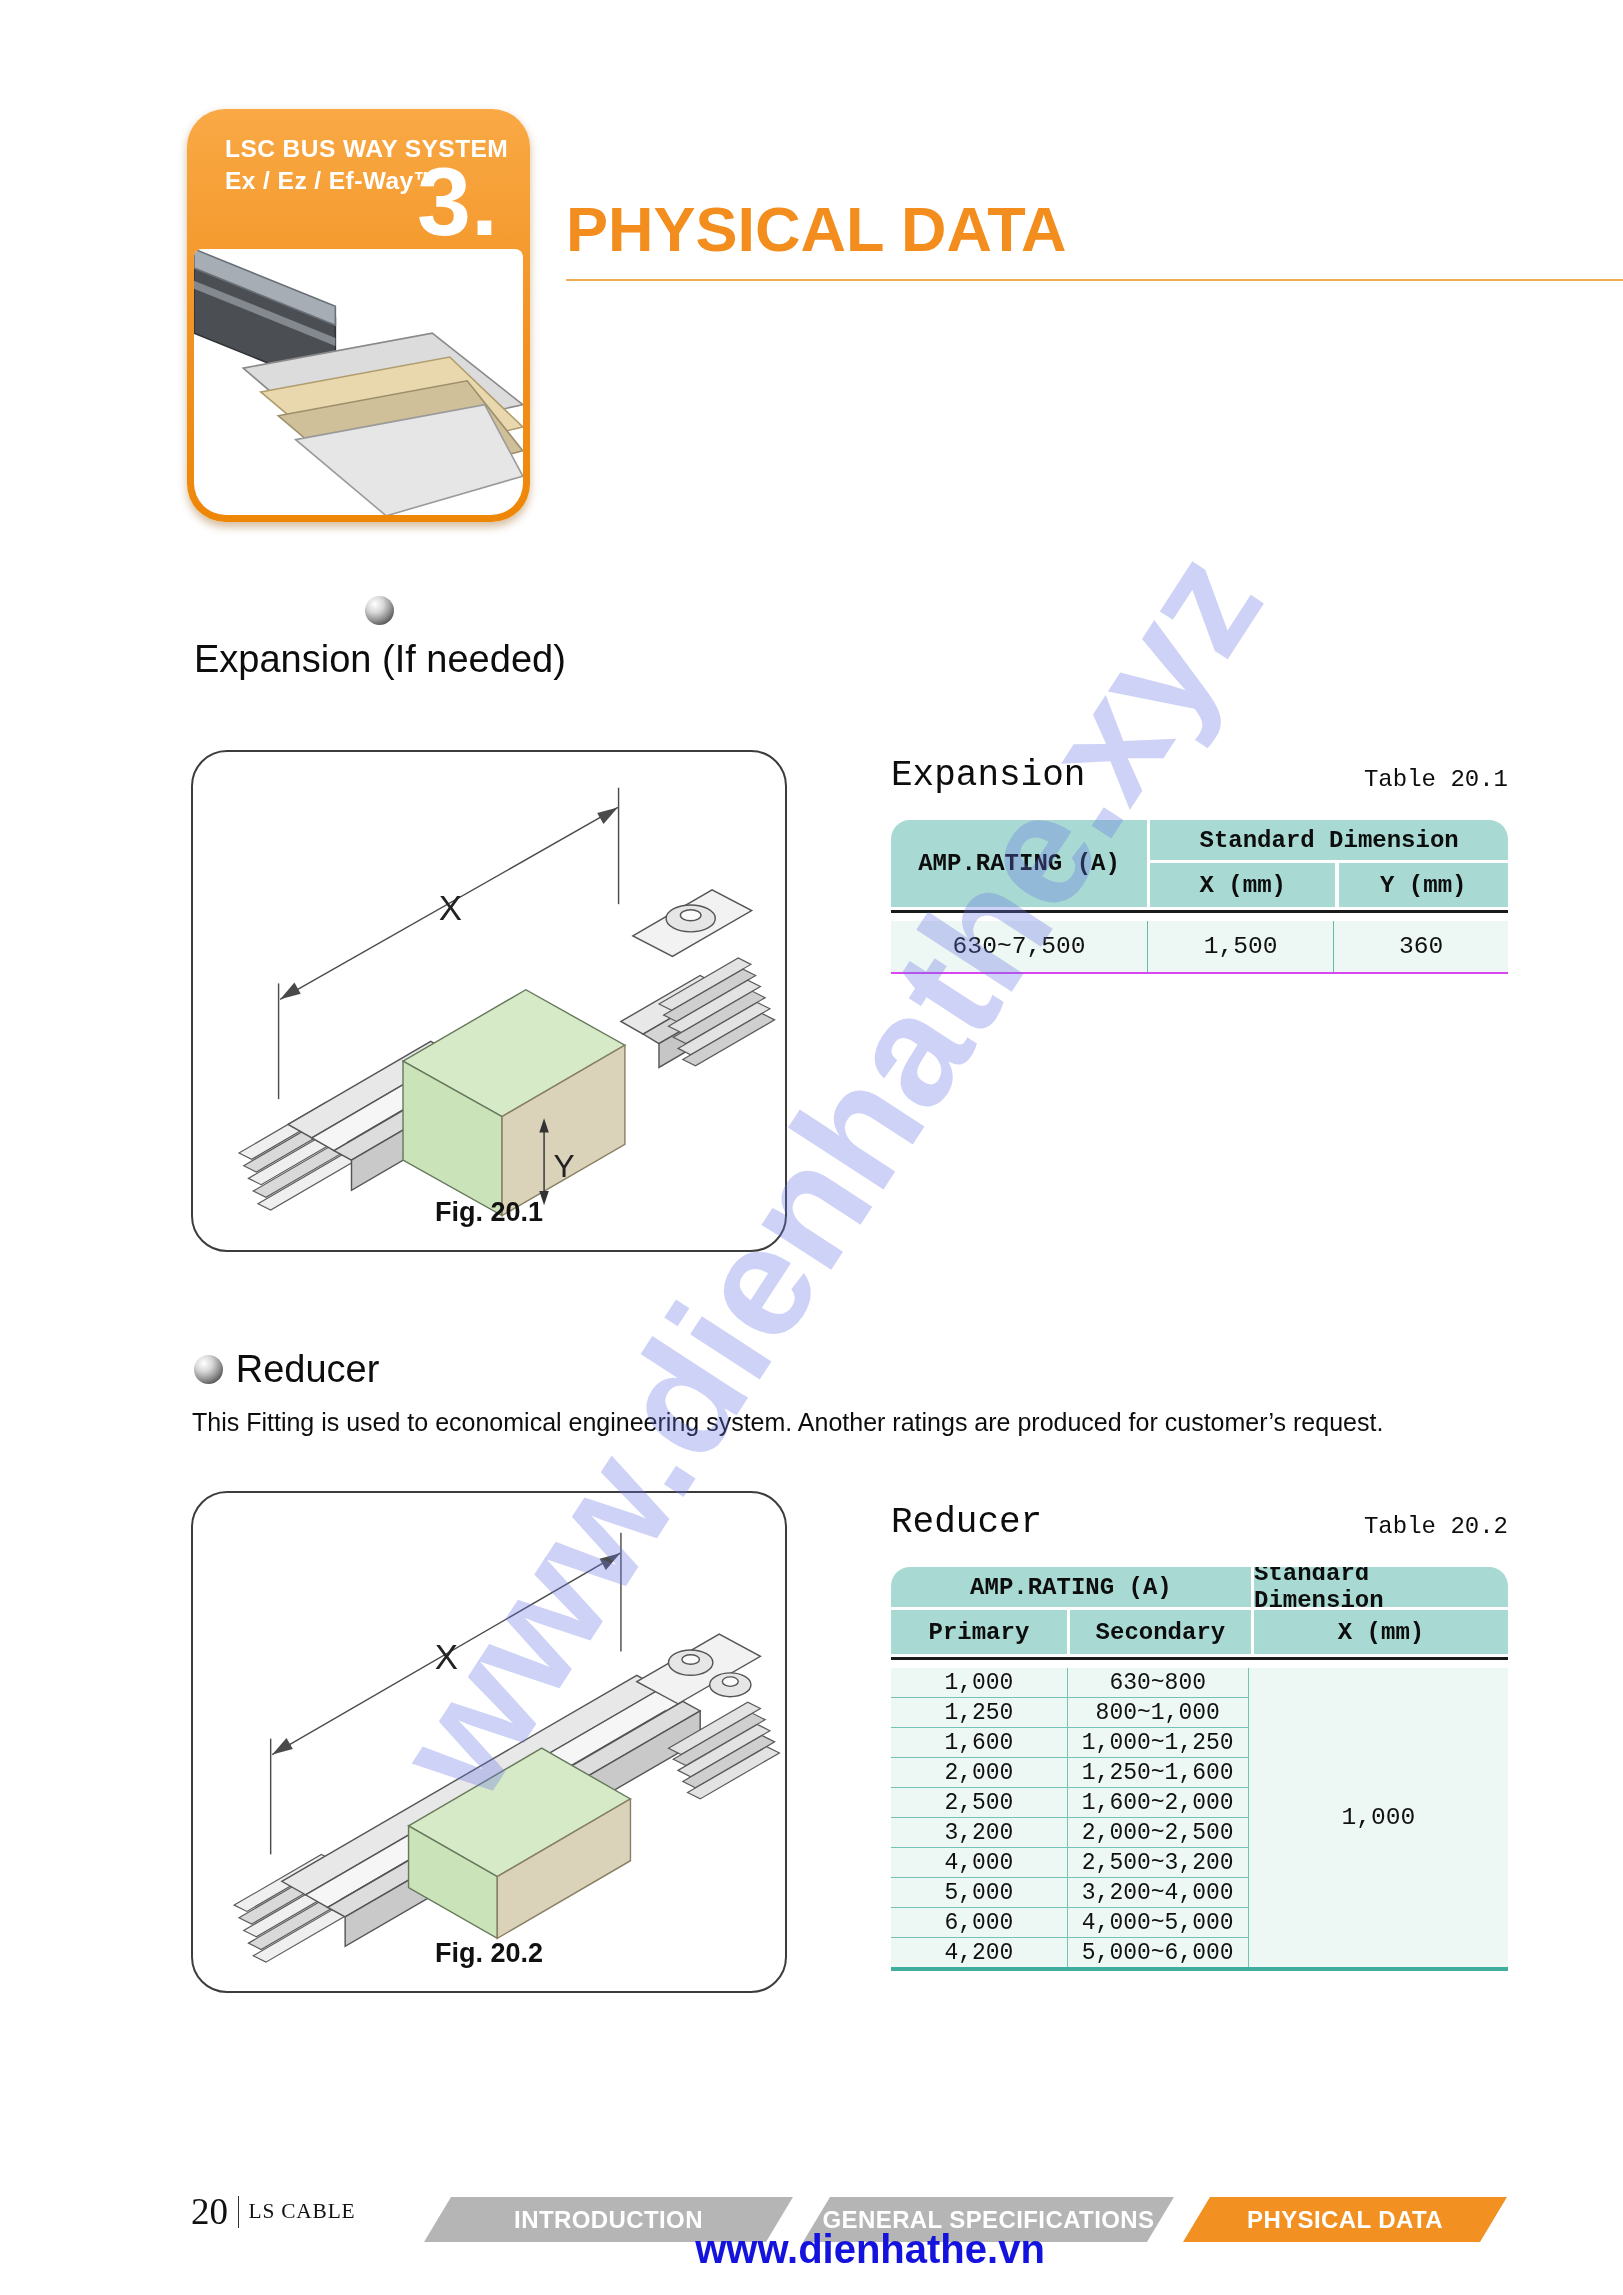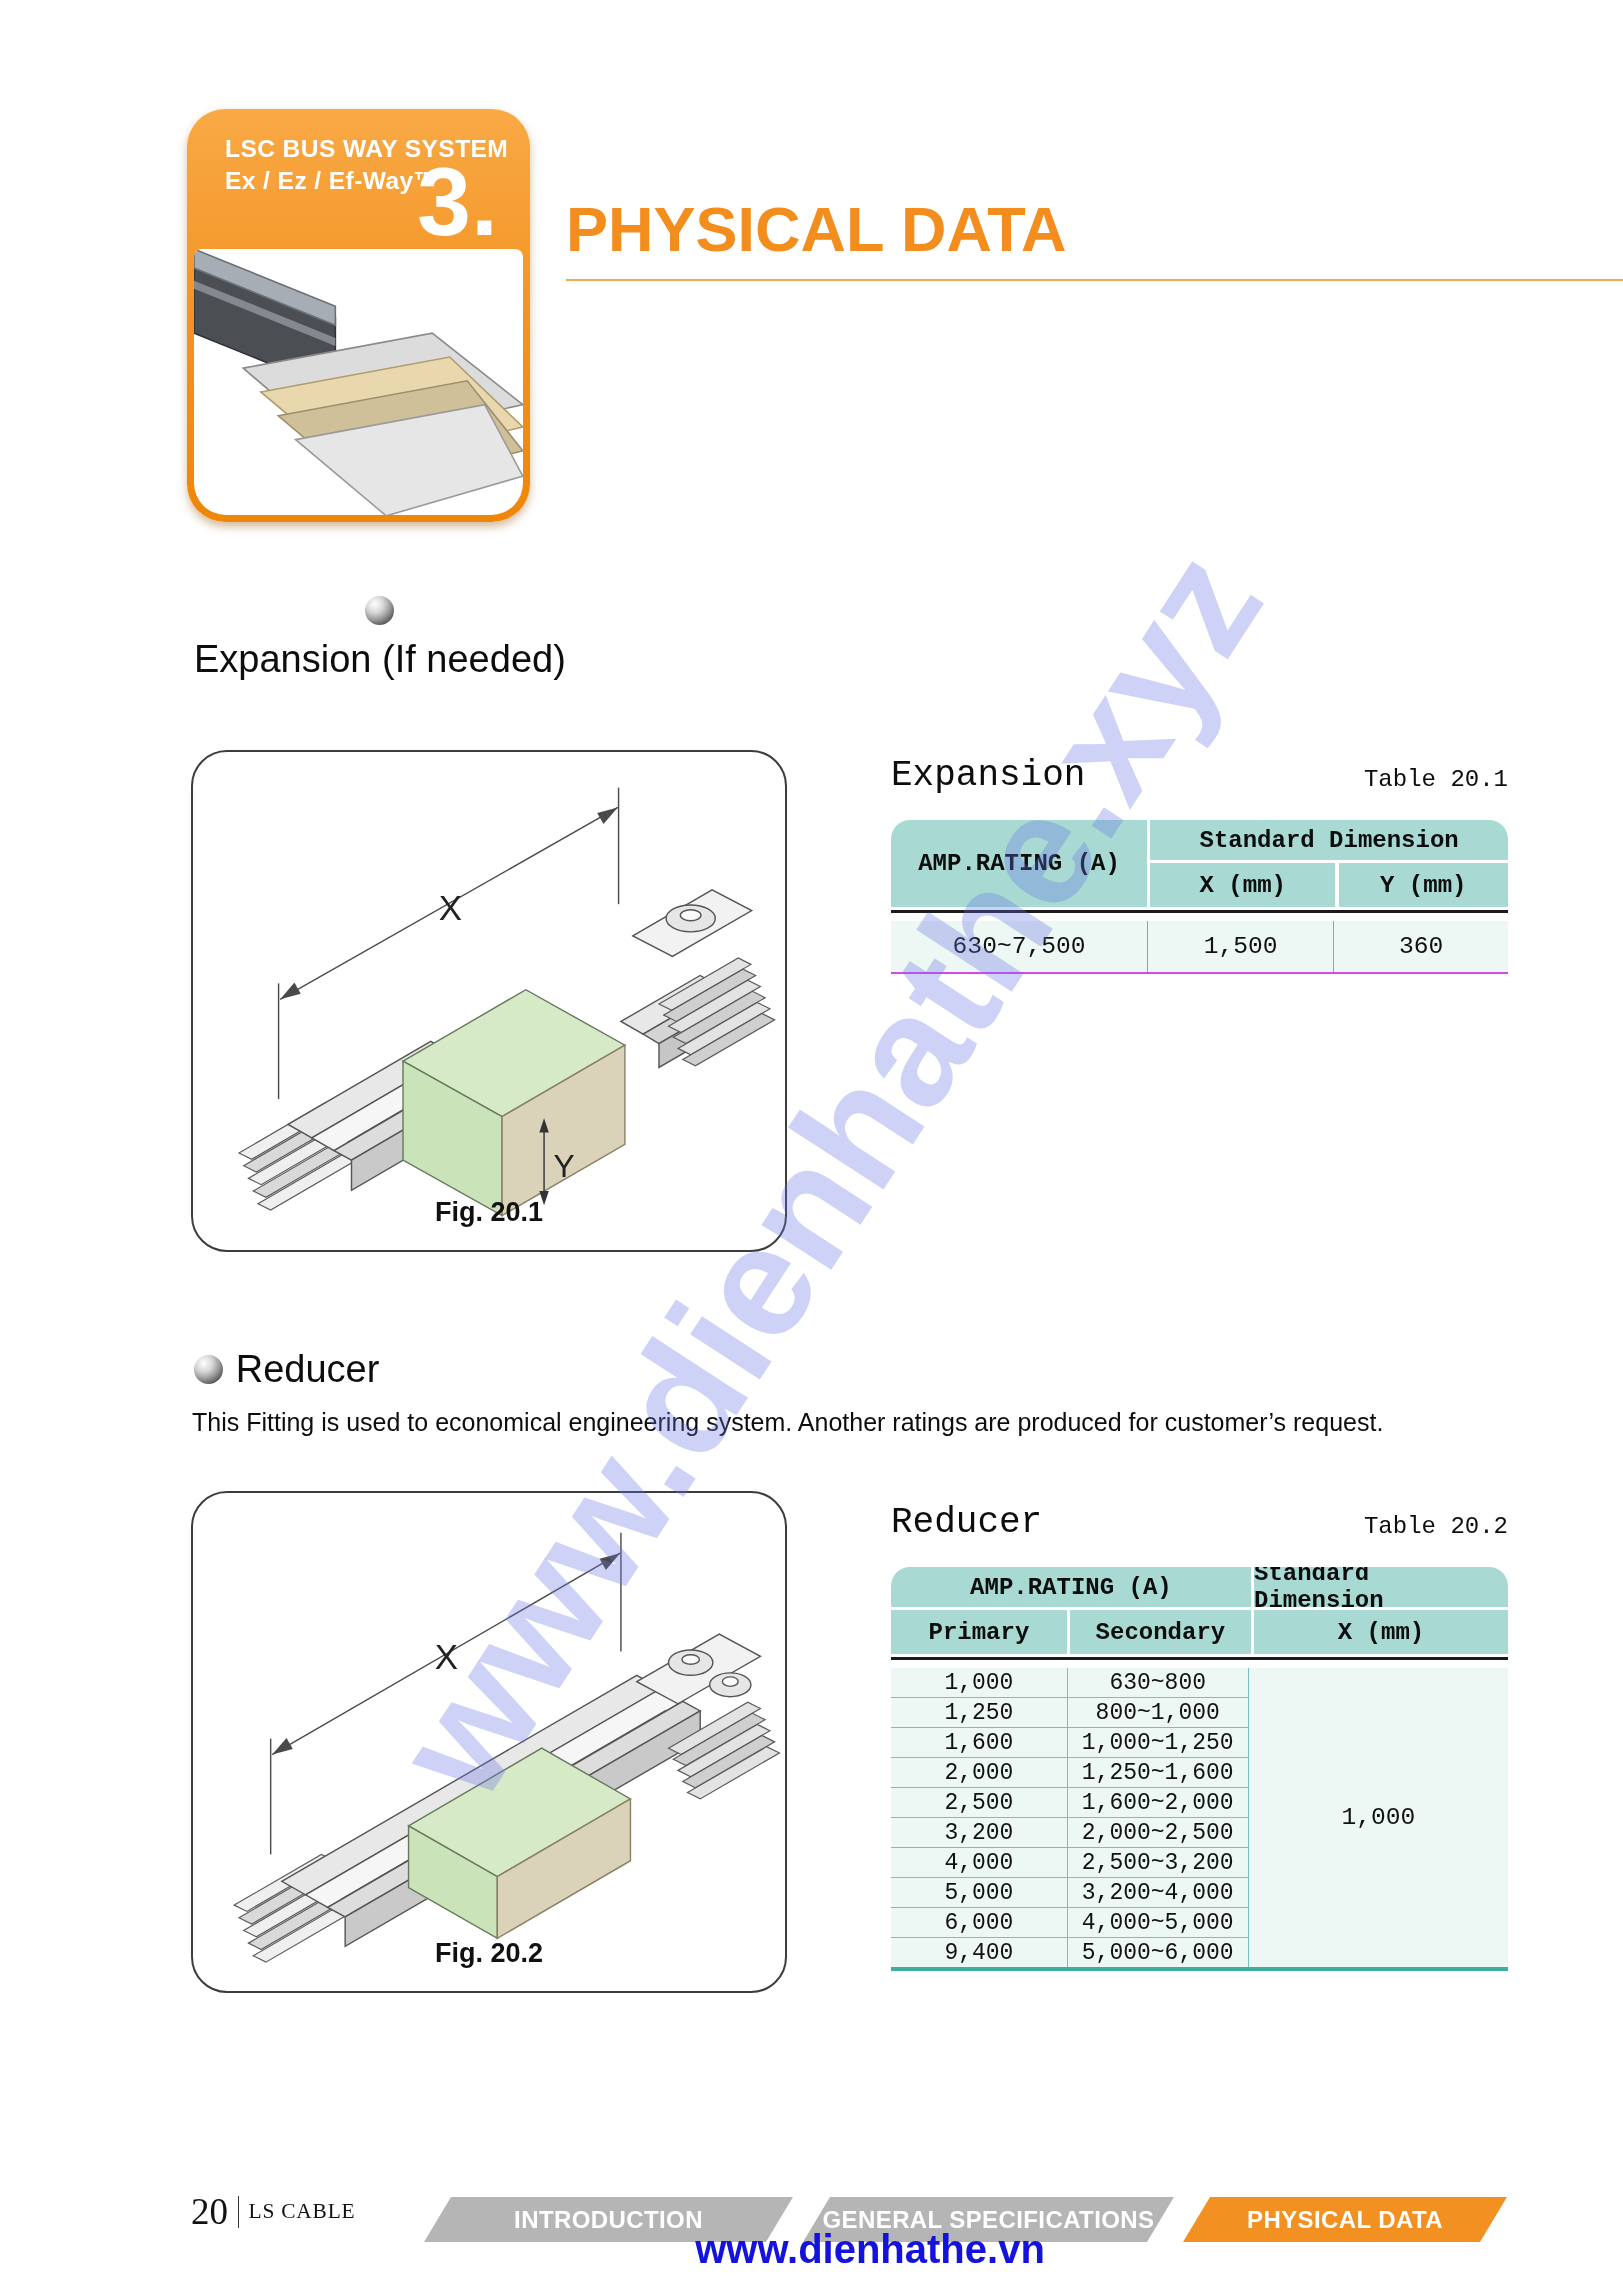--- a/index.html
+++ b/index.html
@@ -312,21 +312,21 @@
           </div>
         <div class="rrow">
             <div class="rp">5,000</div>
             <div class="rs">3,200~4,000</div>
           </div>
         <div class="rrow">
             <div class="rp">6,000</div>
             <div class="rs">4,000~5,000</div>
           </div>
         <div class="rrow">
-            <div class="rp">9,400</div>
+            <div class="rp">4,200</div>
             <div class="rs">5,000~6,000</div>
           </div>
       </div>
       <div class="red-merged">1,000</div>
     </div>
   </div>
 
   <div class="wm-diag">www.dienhathe.xyz</div>
   <div class="wm-vn">www.dienhathe.vn</div>
 

